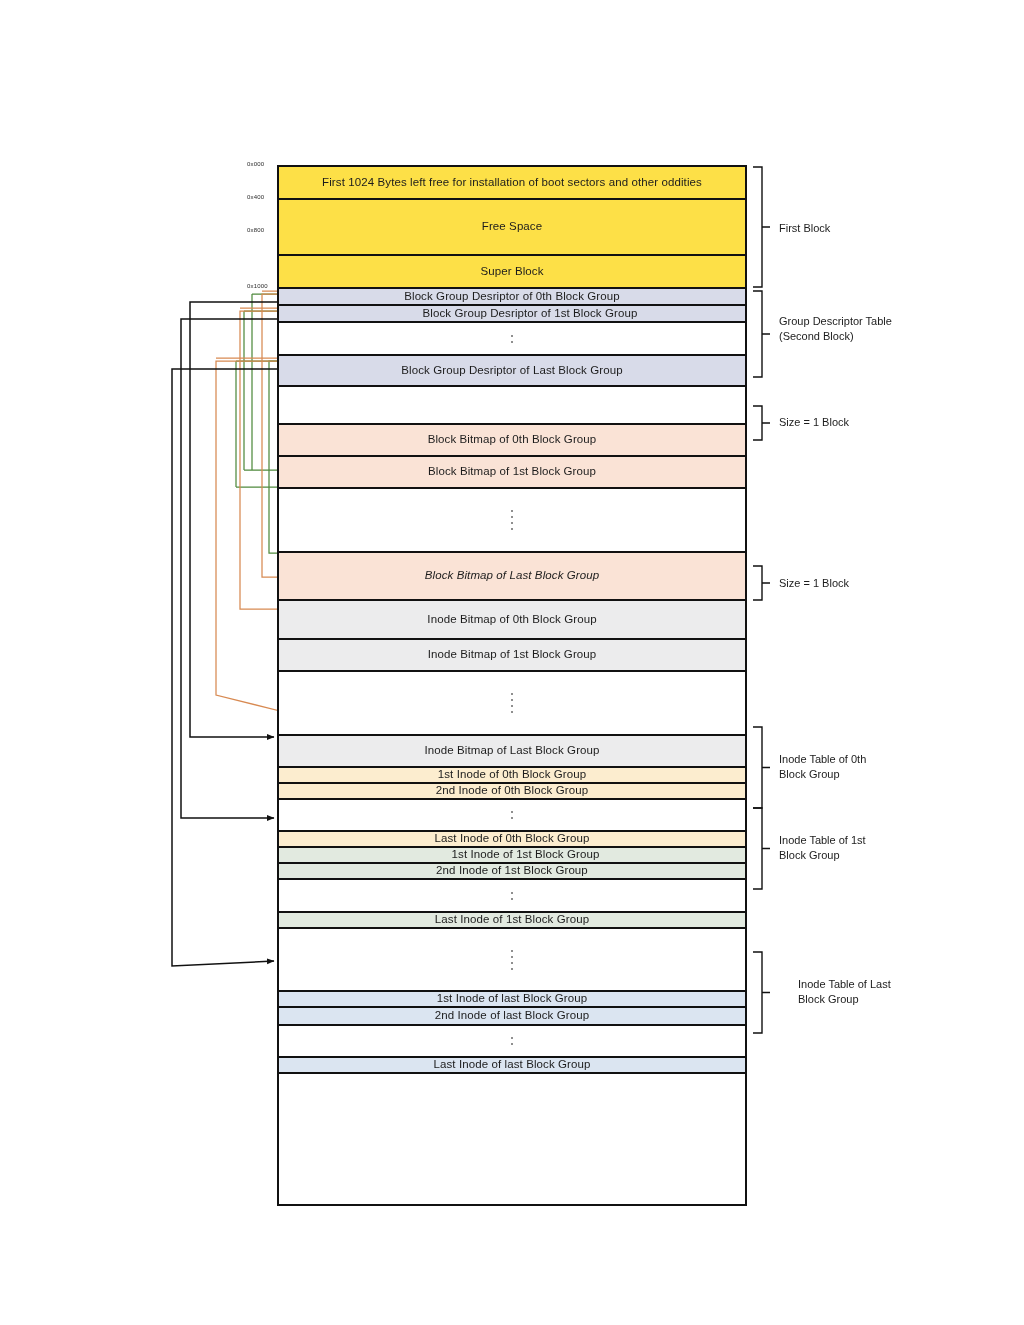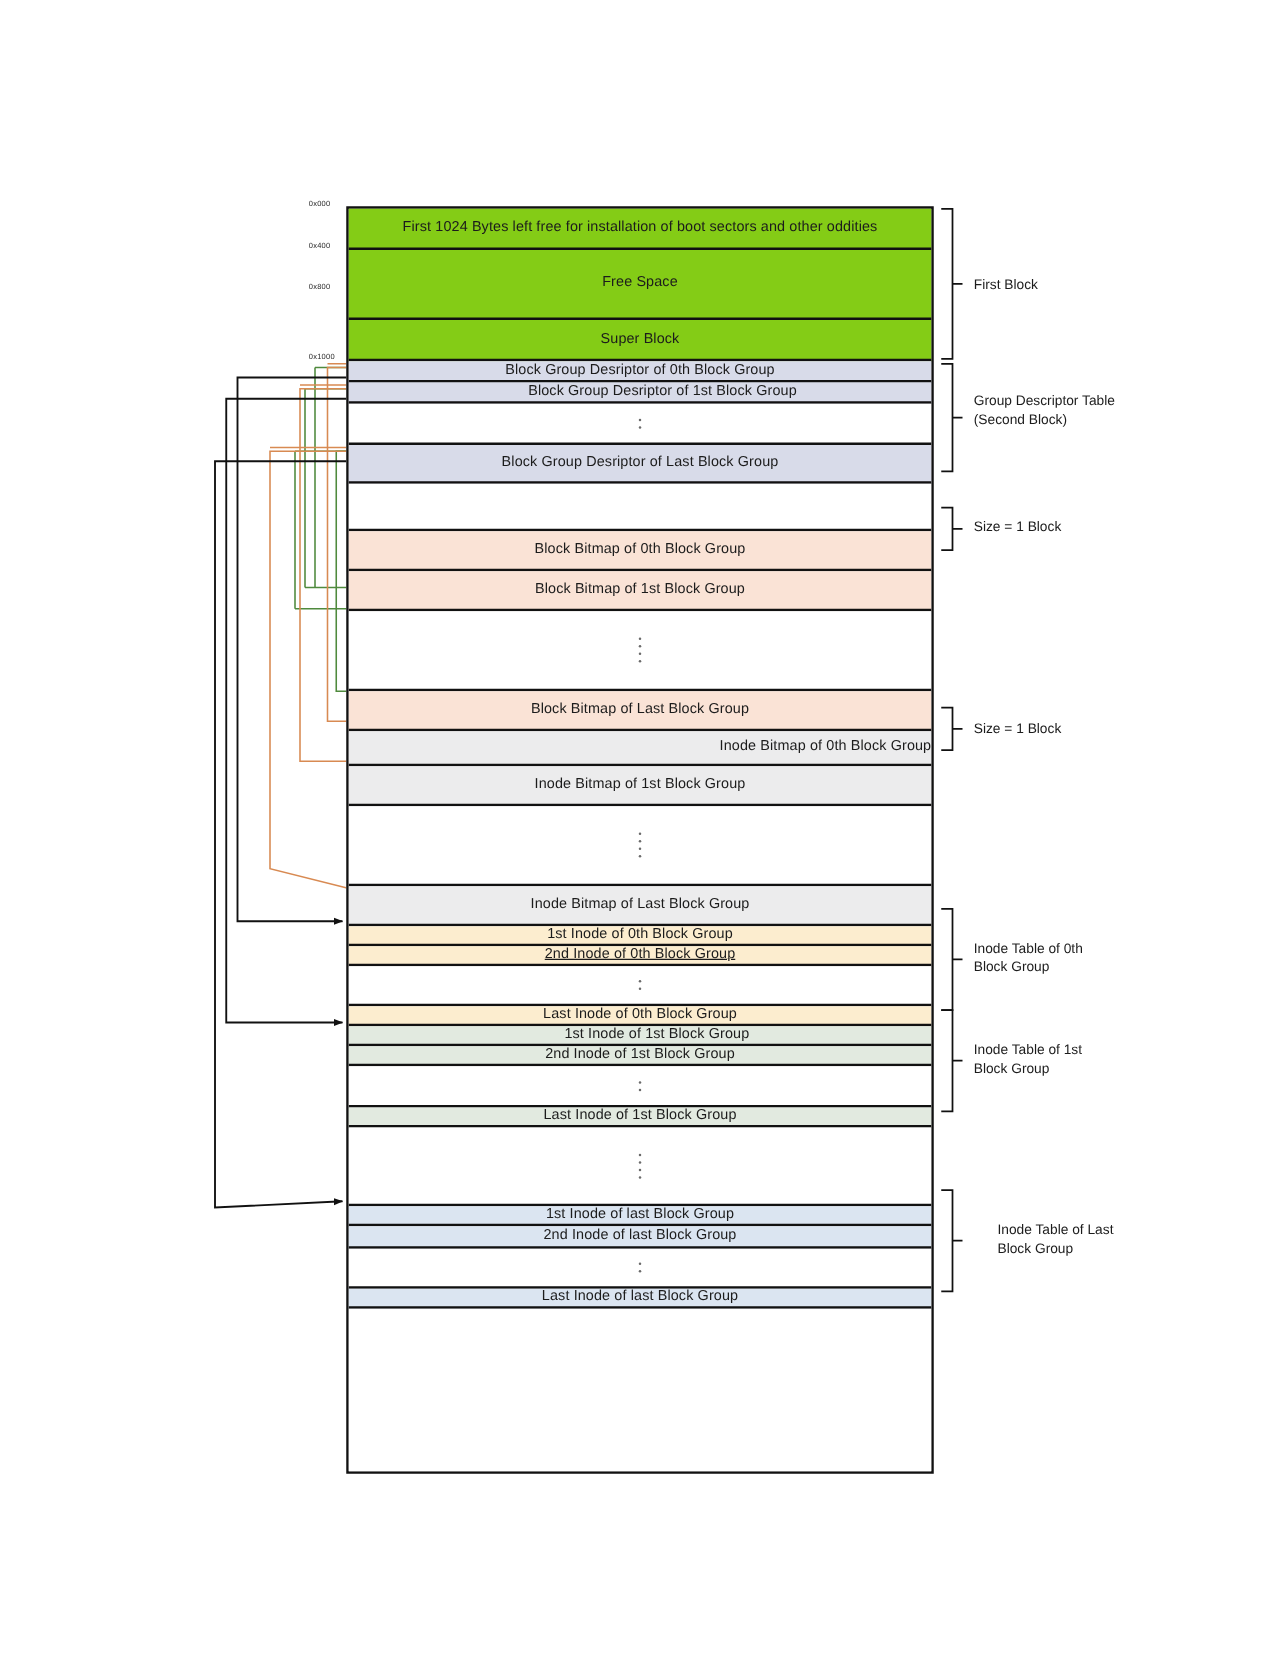--- a/index.html
+++ b/index.html
@@ -62,21 +62,21 @@
     width: 100%;
     height: 100%;
   }
   .dots span {
     display: block;
     width: 2px; height: 2px;
     background: #6a6a6a;
     border-radius: 50%;
   }
   
-  .fill-superblock { background: #84cc16; }
+  .fill-superblock { background: #fde047; }
   .fill-gdt        { background: #d8dbe9; }
   .fill-blkbmp     { background: #fae3d6; }
   .fill-inodebmp   { background: #ececed; }
   .fill-itab0      { background: #fcedcf; }
   .fill-itab1      { background: #e2eae0; }
   .fill-itabL      { background: #dbe5f1; }
   .fill-white      { background: #ffffff; }
 
   
   .offset {
@@ -187,44 +187,44 @@
         <span>Block Bitmap of 1st Block Group</span>
       </div>
       <div class="row fill-white" style="height: 64px;">
         <div class="dots">
           <span></span>
           <span></span>
           <span></span>
           <span></span>
         </div>
       </div>
-      <div class="row fill-blkbmp" style="height: 32px;">
+      <div class="row fill-blkbmp" style="height: 48px; font-style: italic;">
         <span>Block Bitmap of Last Block Group</span>
       </div>
-      <div class="row fill-inodebmp" style="height: 28px; justify-content: flex-end;">
+      <div class="row fill-inodebmp" style="height: 39px;">
         <span>Inode Bitmap of 0th Block Group</span>
       </div>
       <div class="row fill-inodebmp" style="height: 32px;">
         <span>Inode Bitmap of 1st Block Group</span>
       </div>
       <div class="row fill-white" style="height: 64px;">
         <div class="dots">
           <span></span>
           <span></span>
           <span></span>
           <span></span>
         </div>
       </div>
       <div class="row fill-inodebmp" style="height: 32px;">
         <span>Inode Bitmap of Last Block Group</span>
       </div>
       <div class="row fill-itab0" style="height: 16px;">
         <span>1st Inode of 0th Block Group</span>
       </div>
-      <div class="row fill-itab0" style="height: 16px; text-decoration: underline;">
+      <div class="row fill-itab0" style="height: 16px;">
         <span>2nd Inode of 0th Block Group</span>
       </div>
       <div class="row fill-white" style="height: 32px;">
         <div class="dots">
           <span></span>
           <span></span>
         </div>
       </div>
       <div class="row fill-itab0" style="height: 16px;">
         <span>Last Inode of 0th Block Group</span>

